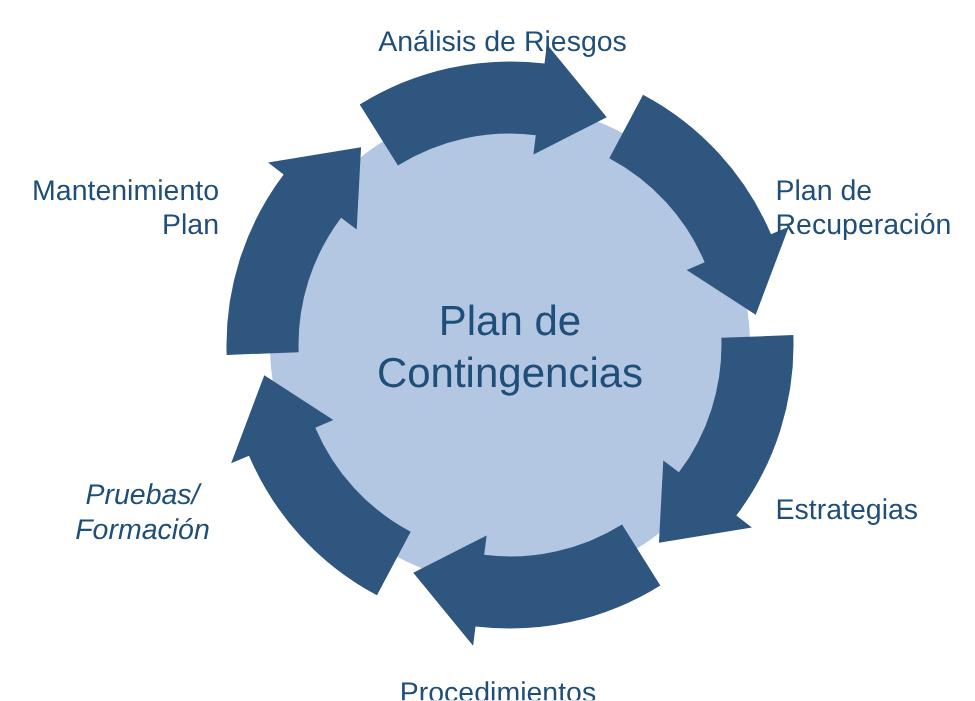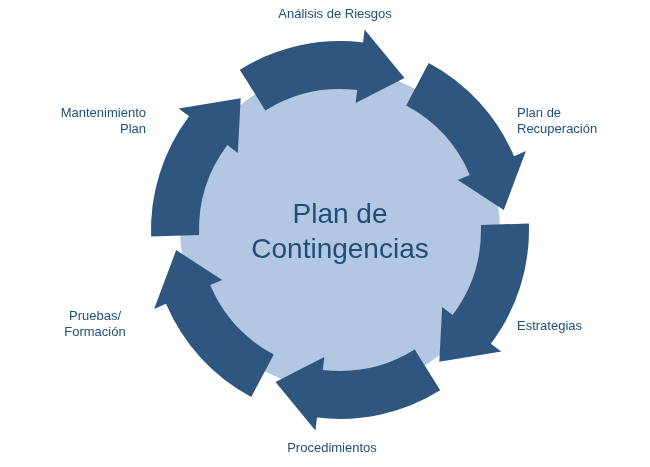--- a/index.html
+++ b/index.html
@@ -25,43 +25,45 @@
   .cycle-svg{
     position:absolute;
     left:0; top:0;
     width:650px;
     height:467px;
     display:block;
   }
   .step-label{
     position:absolute;
     color:var(--label);
-    font-size:13px;
+    font-size:19px;
     line-height:1.2;
     white-space:pre-line;
+    margin-top:12px;
   }
   .label-analisis{
     left:200px; top:6px; width:270px;
     text-align:center;
   }
   .label-plan-recuperacion{
     left:517px; top:105px; width:120px;
     text-align:left;
   }
   .label-estrategias{
     left:517px; top:318px; width:120px;
     text-align:left;
   }
   .label-procedimientos{
     left:207px; top:440px; width:250px;
     text-align:center;
   }
   .label-pruebas-formacion{
     left:40px; top:308px; width:110px;
     text-align:center;
+    font-style:italic;
   }
   .label-mantenimiento-anual{
     left:8px; top:105px; width:138px;
     text-align:right;
   }
   .diagram-title{
     position:absolute;
     left:190px; top:196px; width:300px;
     text-align:center;
     color:var(--title);

